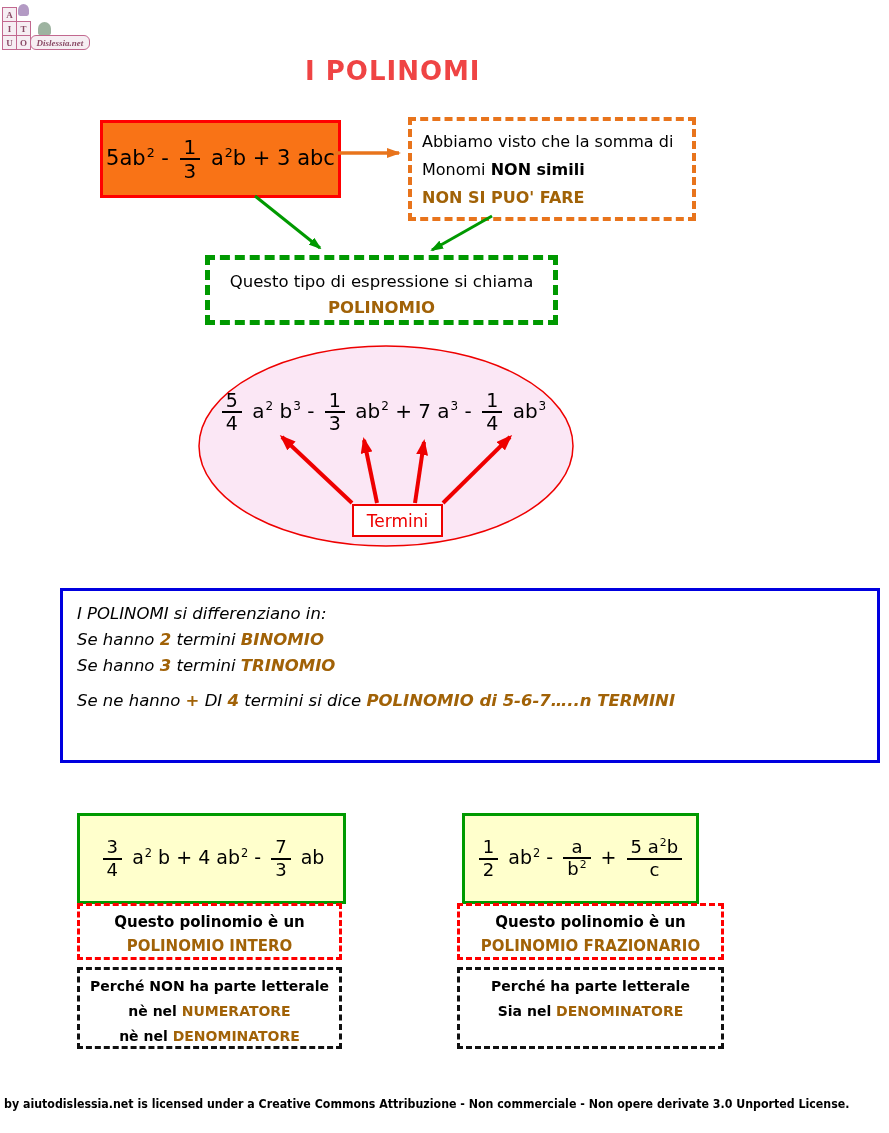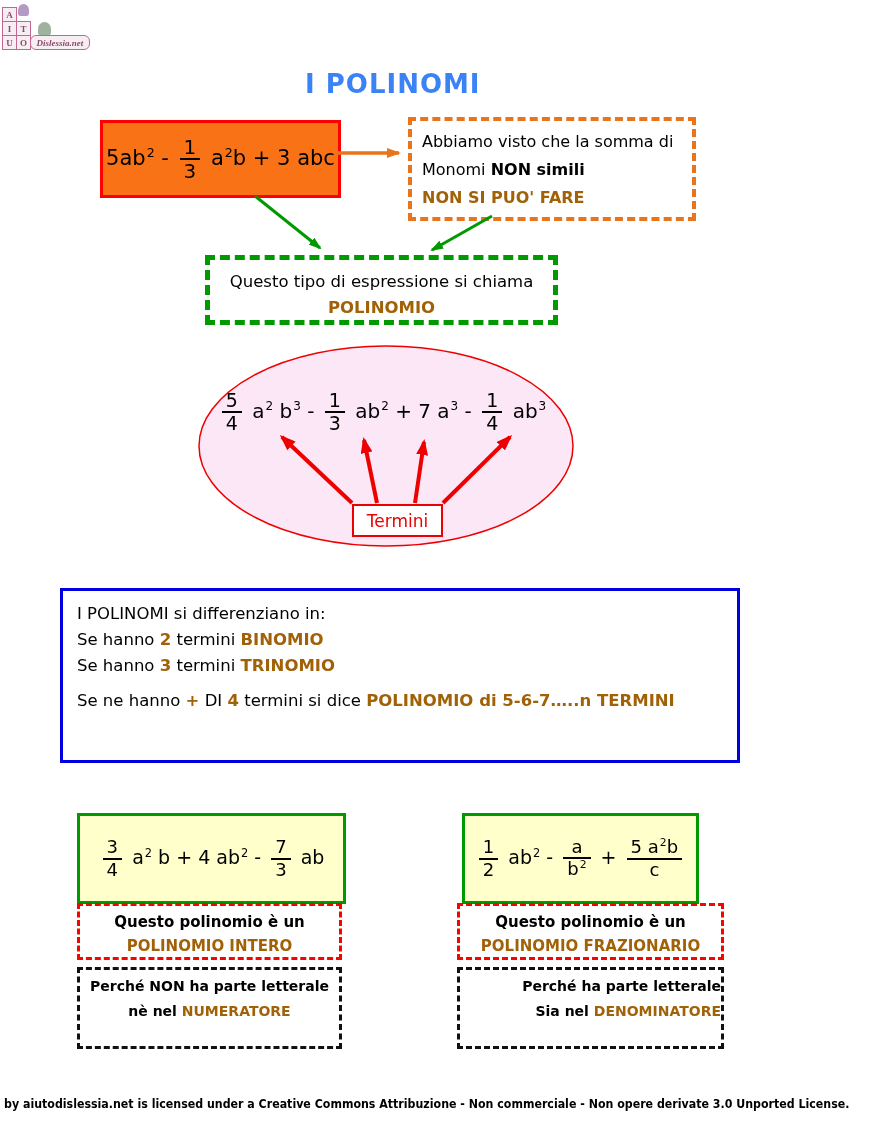--- a/index.html
+++ b/index.html
@@ -17,37 +17,37 @@
   .sp{font-size:0.6em;vertical-align:0.65em;margin-left:1px;}
 
   
   .fbox{display:flex;align-items:center;justify-content:center;}
   .box-ex1{left:100px;top:120px;width:235px;height:72px;background:#f97316;
            border:3px solid #ff0000;font-size:21px;}
   .box-note{left:408px;top:117px;width:288px;height:104px;border:4px dashed #e8741c;
             padding:7px 10px;font-size:16px;line-height:28px;box-sizing:border-box;}
   .box-name{left:205px;top:255px;width:353px;height:70px;border:5px dashed #009900;
             text-align:center;font-size:16.5px;line-height:26px;padding-top:9px;box-sizing:border-box;}
-  .box-class{left:60px;top:588px;width:680px;height:175px;border:3px solid #0000df;
-             padding:10px 14px;font-size:16.5px;box-sizing:border-box;}
+  .box-class{left:60px;top:588px;width:820px;height:175px;border:3px solid #0000df;
+             padding:10px 14px;font-size:16.5px;box-sizing:border-box;font-style:italic;}
   .bline{line-height:26px;white-space:nowrap;}
   .bline-last{margin-top:9px;}
   .box-exg{background:#ffffcc;border:3px solid #009900;font-size:19px;}
   .box-ex2{left:77px;top:813px;width:263px;height:85px;}
   .box-ex3{left:462px;top:813px;width:231px;height:85px;}
   .box-red{border:3px dashed #ff0000;text-align:center;font-size:15px;
            line-height:24px;padding-top:4px;box-sizing:border-box;}
   .box-red-l{left:77px;top:903px;width:265px;height:57px;}
   .box-red-r{left:457px;top:903px;width:267px;height:57px;}
   .box-blk{border:3px dashed #111;text-align:center;font-size:14px;
            line-height:25px;padding-top:4px;box-sizing:border-box;}
   .box-blk-l{left:77px;top:967px;width:265px;height:82px;}
-  .box-blk-r{left:457px;top:967px;width:267px;height:82px;text-align:right;}
-
-  .title{left:305px;top:69px;font-size:26px;font-weight:bold;color:#3b82f6;
+  .box-blk-r{left:457px;top:967px;width:267px;height:82px;}
+
+  .title{left:305px;top:56px;font-size:26px;font-weight:bold;color:#ef4444;
          letter-spacing:1px;white-space:nowrap;}
 
   .ell-formula{left:203px;top:390px;width:358px;text-align:center;font-size:20px;z-index:2;}
   .termini{left:352px;top:504px;width:91px;height:33px;background:#fff;
            border:2px solid #ee0000;color:#ee0000;font-size:17px;z-index:2;
            display:flex;align-items:center;justify-content:center;box-sizing:border-box;}
 
   .footer{left:4px;top:1097px;width:881px;font-size:12px;font-weight:bold;
           white-space:nowrap;transform:scaleX(0.92);transform-origin:0 50%;}
 
@@ -166,20 +166,21 @@
           <span class="den">3</span>
         </span> ab</span>
   </div>
   <div class="abs box-red box-red-l">
     <div><span class="c-b">Questo polinomio è un</span></div>
     <div><span class="c-rb">POLINOMIO INTERO</span></div>
   </div>
   <div class="abs box-blk box-blk-l">
     <div><span class="c-b">Perché NON ha parte letterale</span></div>
     <div><span class="c-b">nè nel </span><span class="c-rb">NUMERATORE</span></div>
+    <div><span class="c-b">nè nel </span><span class="c-rb">DENOMINATORE</span></div>
   </div>
 
   <div class="abs fbox box-exg box-ex3">
     <span><span class="frac">
           <span class="num">1</span>
           <span class="den">2</span>
         </span> ab<span class="sp">2</span> - <span class="frac">
           <span class="num">a</span>
           <span class="den">b<span class="sp">2</span></span>
         </span> + <span class="frac">

